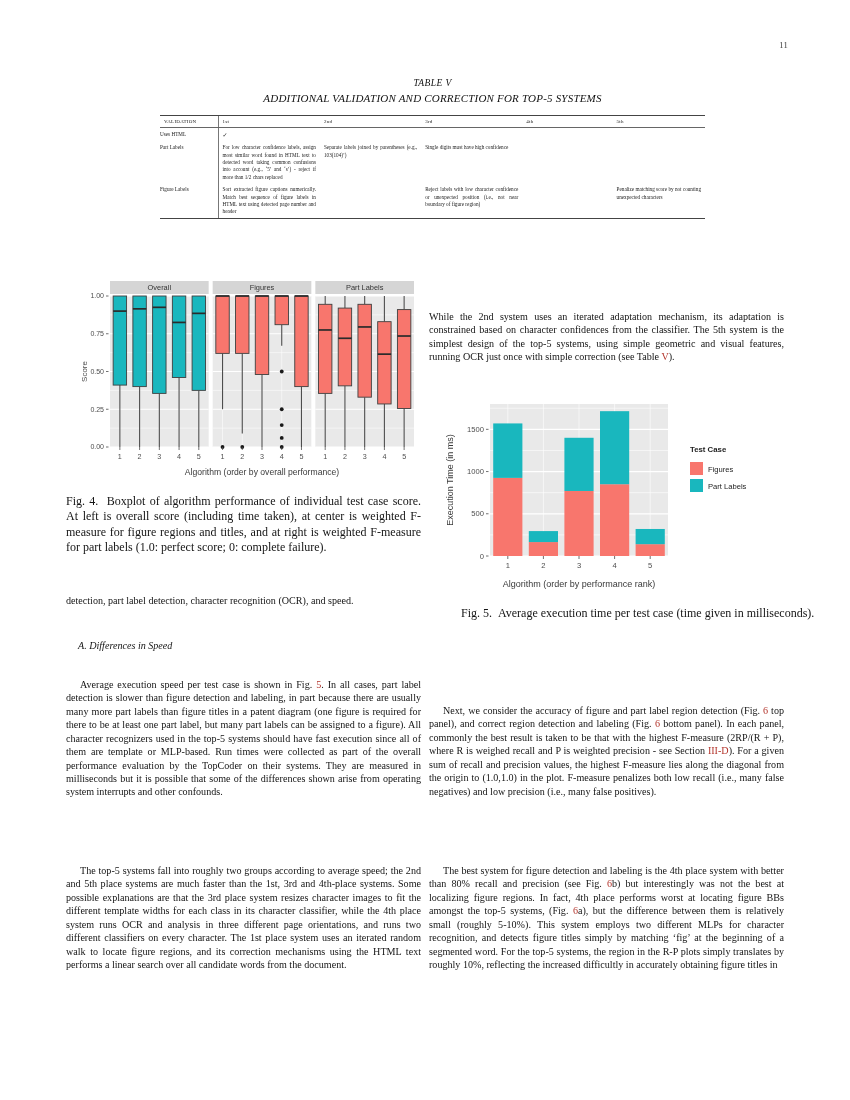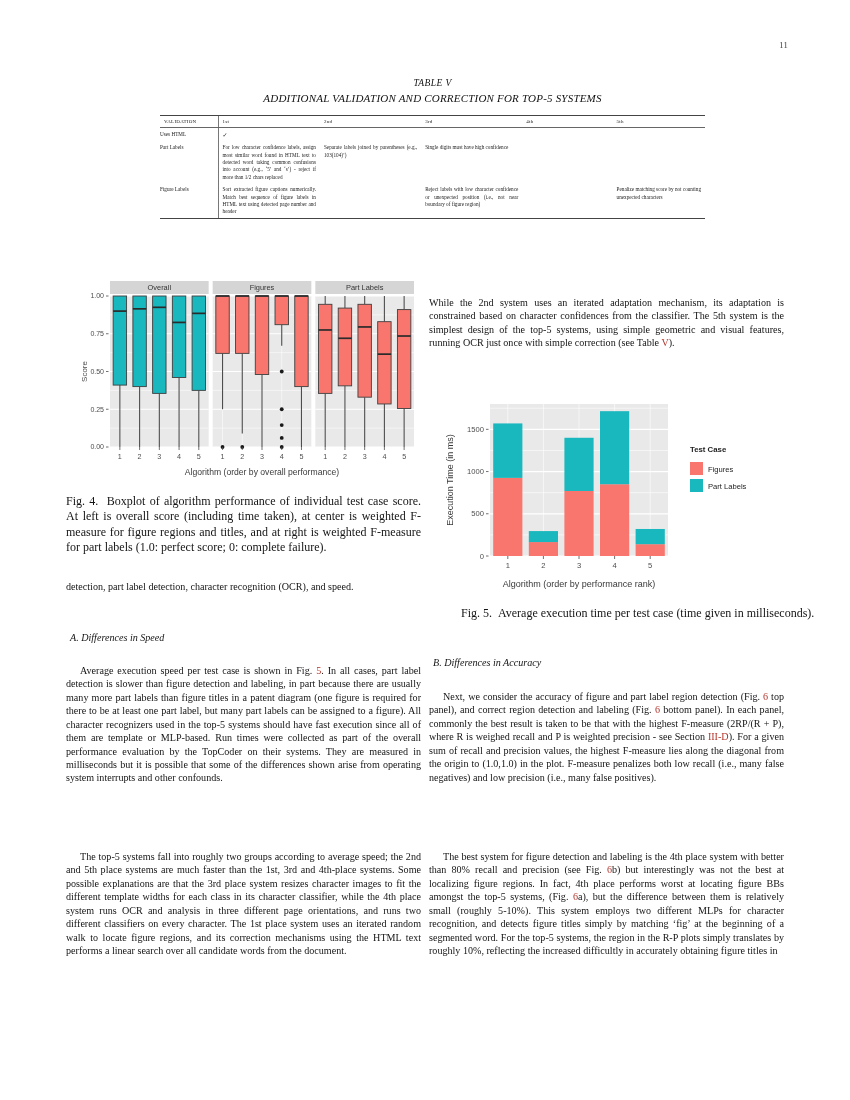--- a/index.html
+++ b/index.html
@@ -98,26 +98,26 @@
     position: absolute;
     width: 355px;
     font-size: 10.1px;
     line-height: 1.33;
     text-align: justify;
     color: #141414;
   }
   .col-left  { left: 66px; }
   .col-right { left: 429px; }
 
-  p.body { margin: 4px 0 0 0; text-indent: 14px; }
+  p.body { margin: 18px 0 0 0; text-indent: 14px; }
   p.body.noindent { text-indent: 0; }
   .sec-head {
     font-style: italic;
     font-size: 10.1px;
-    margin: 4px;
+    margin: 12px;
     text-indent: 0;
     text-align: left;
   }
   .ref { color: #b3342b; }
 
   .fig-caption {
     font-size: 12px;
     line-height: 1.28;
     text-align: justify;
     color: #141414;
@@ -430,23 +430,20 @@
   </div>
 
   <div class="col col-left" style="top:846px;">
     <p class="body">The top-5 systems fall into roughly two groups according to average speed; the 2nd and 5th place systems are much faster than the 1st, 3rd and 4th-place systems. Some possible explanations are that the 3rd place system resizes character images to fit the different template widths for each class in its character classifier, while the 4th place system runs OCR and analysis in three different page orientations, and runs two different classifiers on every character. The 1st place system uses an iterated random walk to locate figure regions, and its correction mechanisms using the HTML text performs a linear search over all candidate words from the document.</p>
   </div>
 
   <div class="col col-right" style="top:292px;">
     <p class="body noindent"><span>While the 2nd system uses an iterated adaptation mechanism, its adaptation is constrained based on character confidences from the classifier. The 5th system is the simplest design of the top-5 systems, using simple geometric and visual features, running OCR just once with simple correction (see Table </span><span class="ref">V</span><span>).</span></p>
   </div>
 
-  <div class="col col-right" style="top:652px;">
-    <p class="sec-head">B.  Differences in Accuracy</p>
-  </div>
 
   <div class="col col-right" style="top:686px;">
     <p class="body"><span>Next, we consider the accuracy of figure and part label region detection (Fig. </span><span class="ref">6</span><span> top panel), and correct region detection and labeling (Fig. </span><span class="ref">6</span><span> bottom panel). In each panel, commonly the best result is taken to be that with the highest F-measure (2RP/(R + P), where R is weighed recall and P is weighted precision - see Section </span><span class="ref">III-D</span><span>). For a given sum of recall and precision values, the highest F-measure lies along the diagonal from the origin to (1.0,1.0) in the plot. F-measure penalizes both low recall (i.e., many false negatives) and low precision (i.e., many false positives).</span></p>
   </div>
 
   <div class="col col-right" style="top:846px;">
     <p class="body"><span>The best system for figure detection and labeling is the 4th place system with better than 80% recall and precision (see Fig. </span><span class="ref">6</span><span>b) but interestingly was not the best at localizing figure regions. In fact, 4th place performs worst at locating figure BBs amongst the top-5 systems, (Fig. </span><span class="ref">6</span><span>a), but the difference between them is relatively small (roughly 5-10%). This system employs two different MLPs for character recognition, and detects figure titles simply by matching ‘fig’ at the beginning of a segmented word. For the top-5 systems, the region in the R-P plots simply translates by roughly 10%, reflecting the increased difficultly in accurately obtaining figure titles in</span></p>
   </div>
 
 </div>

